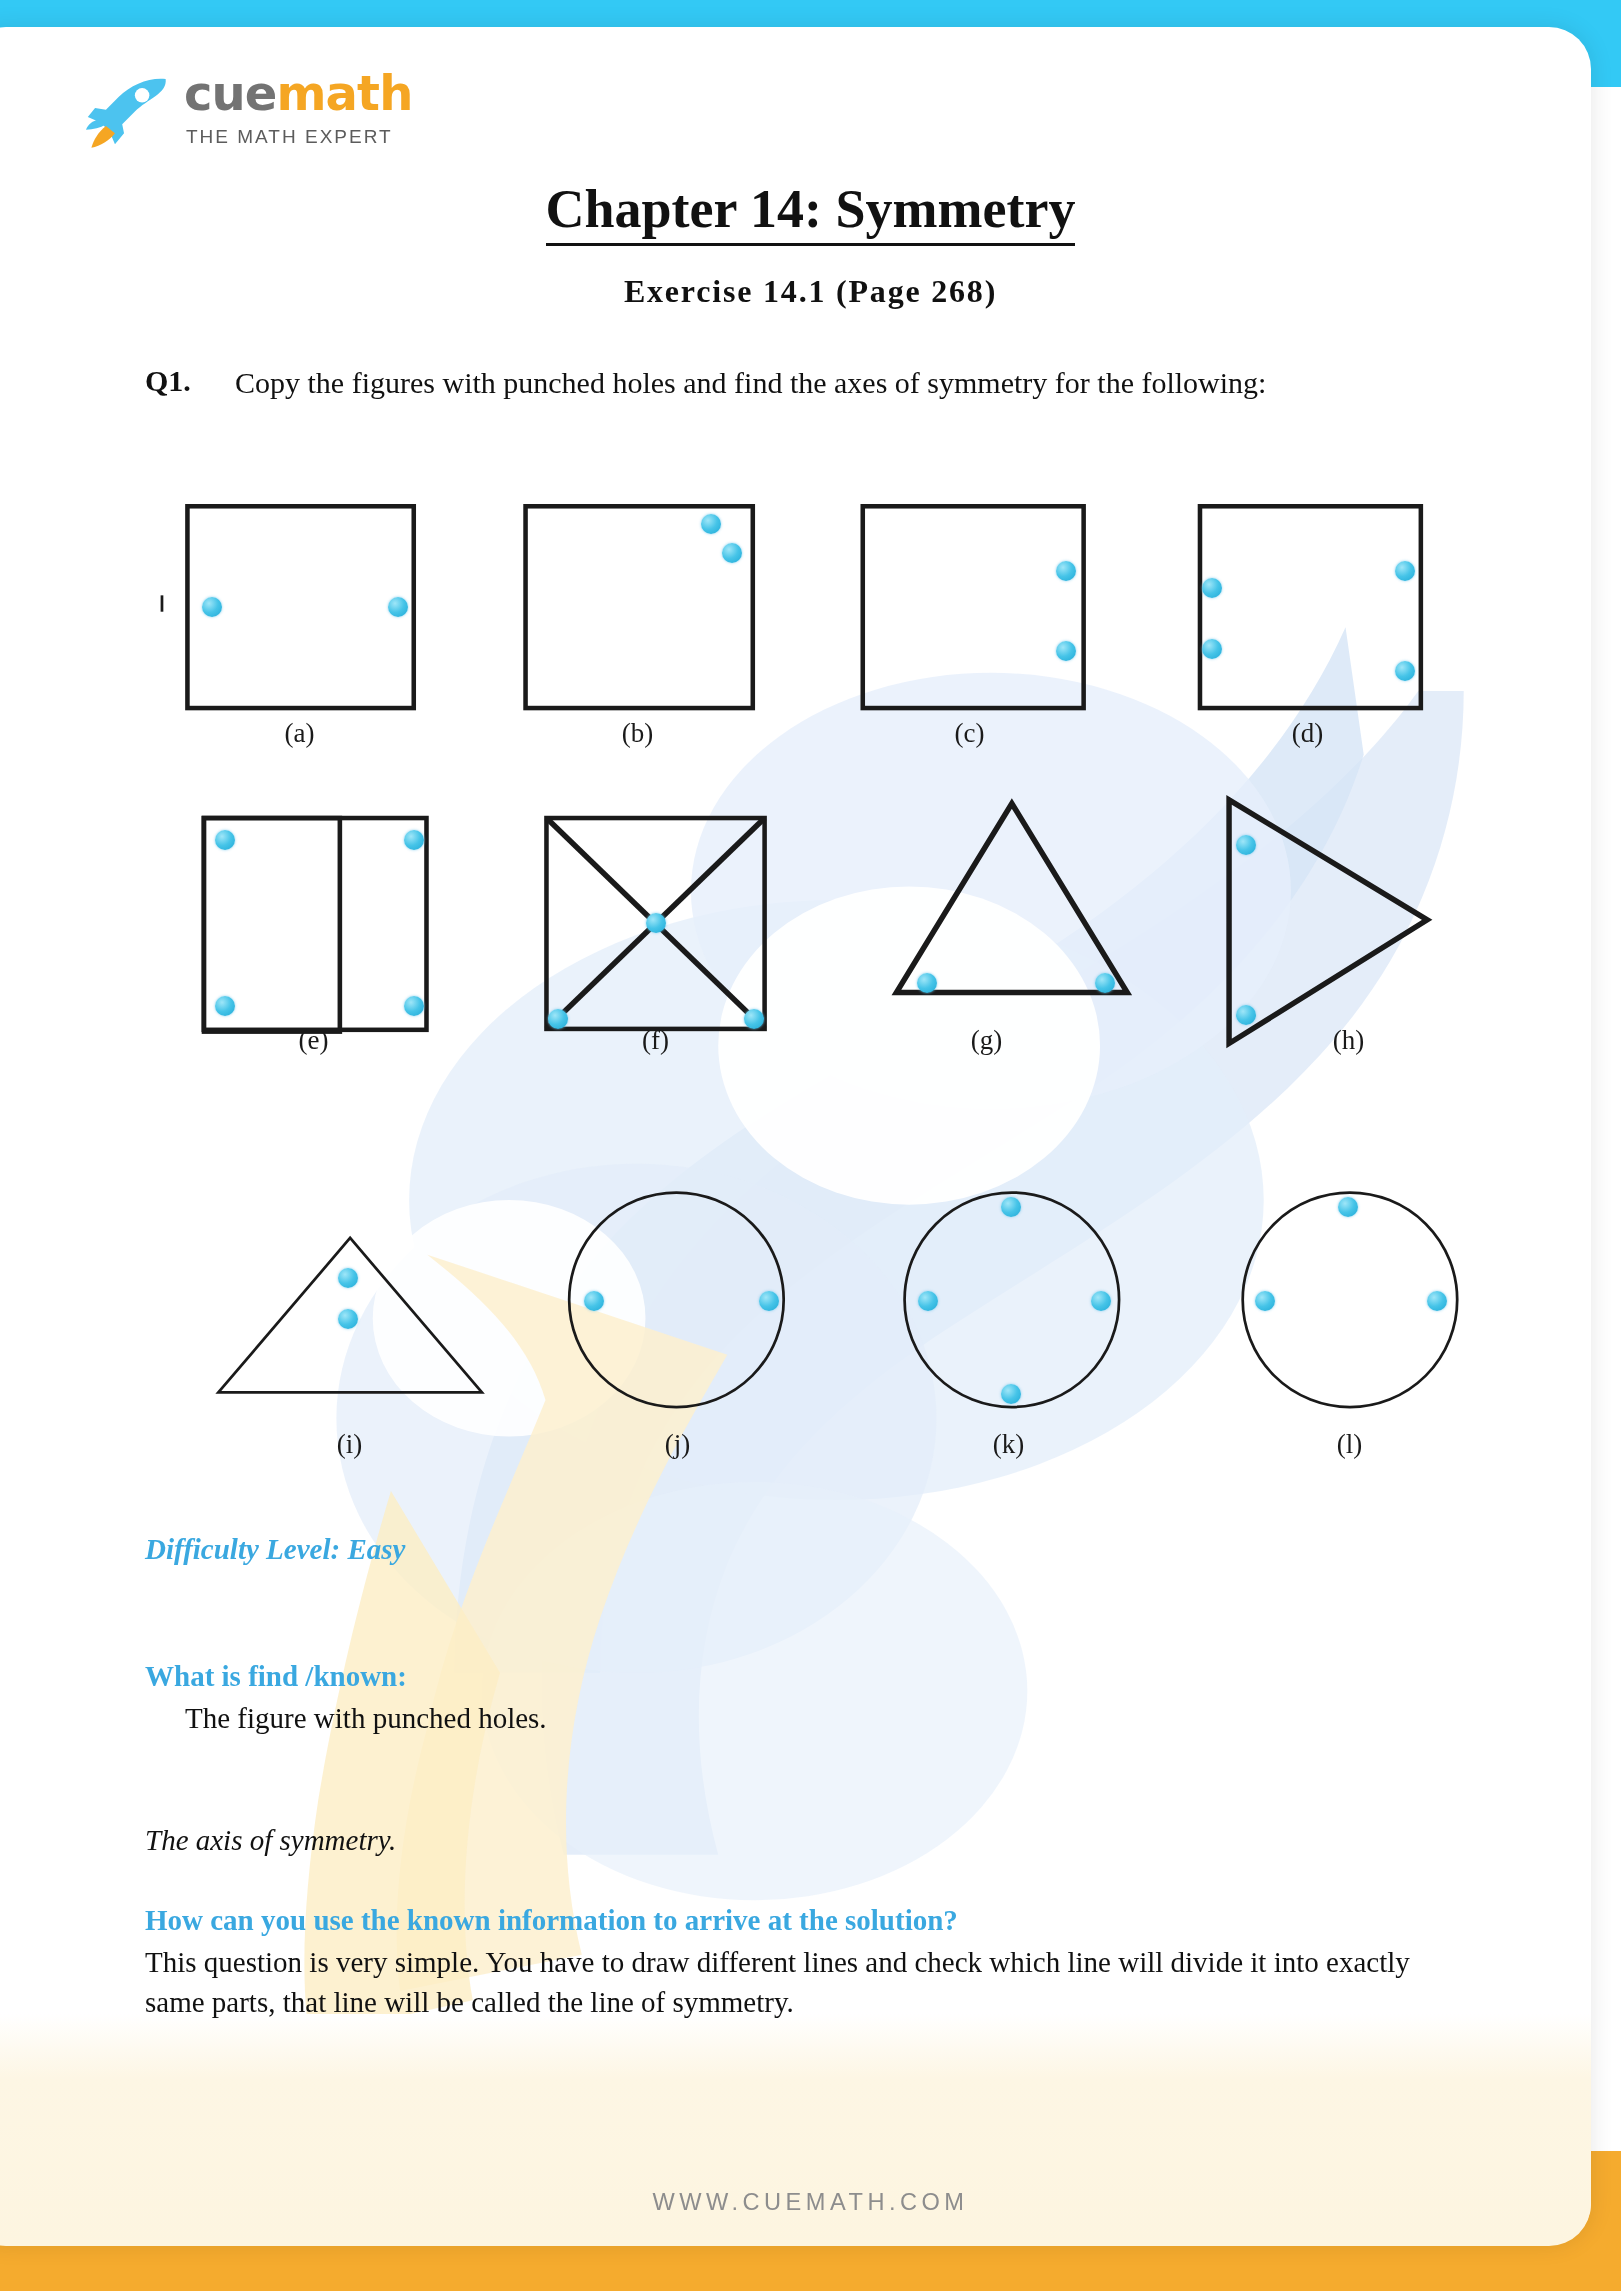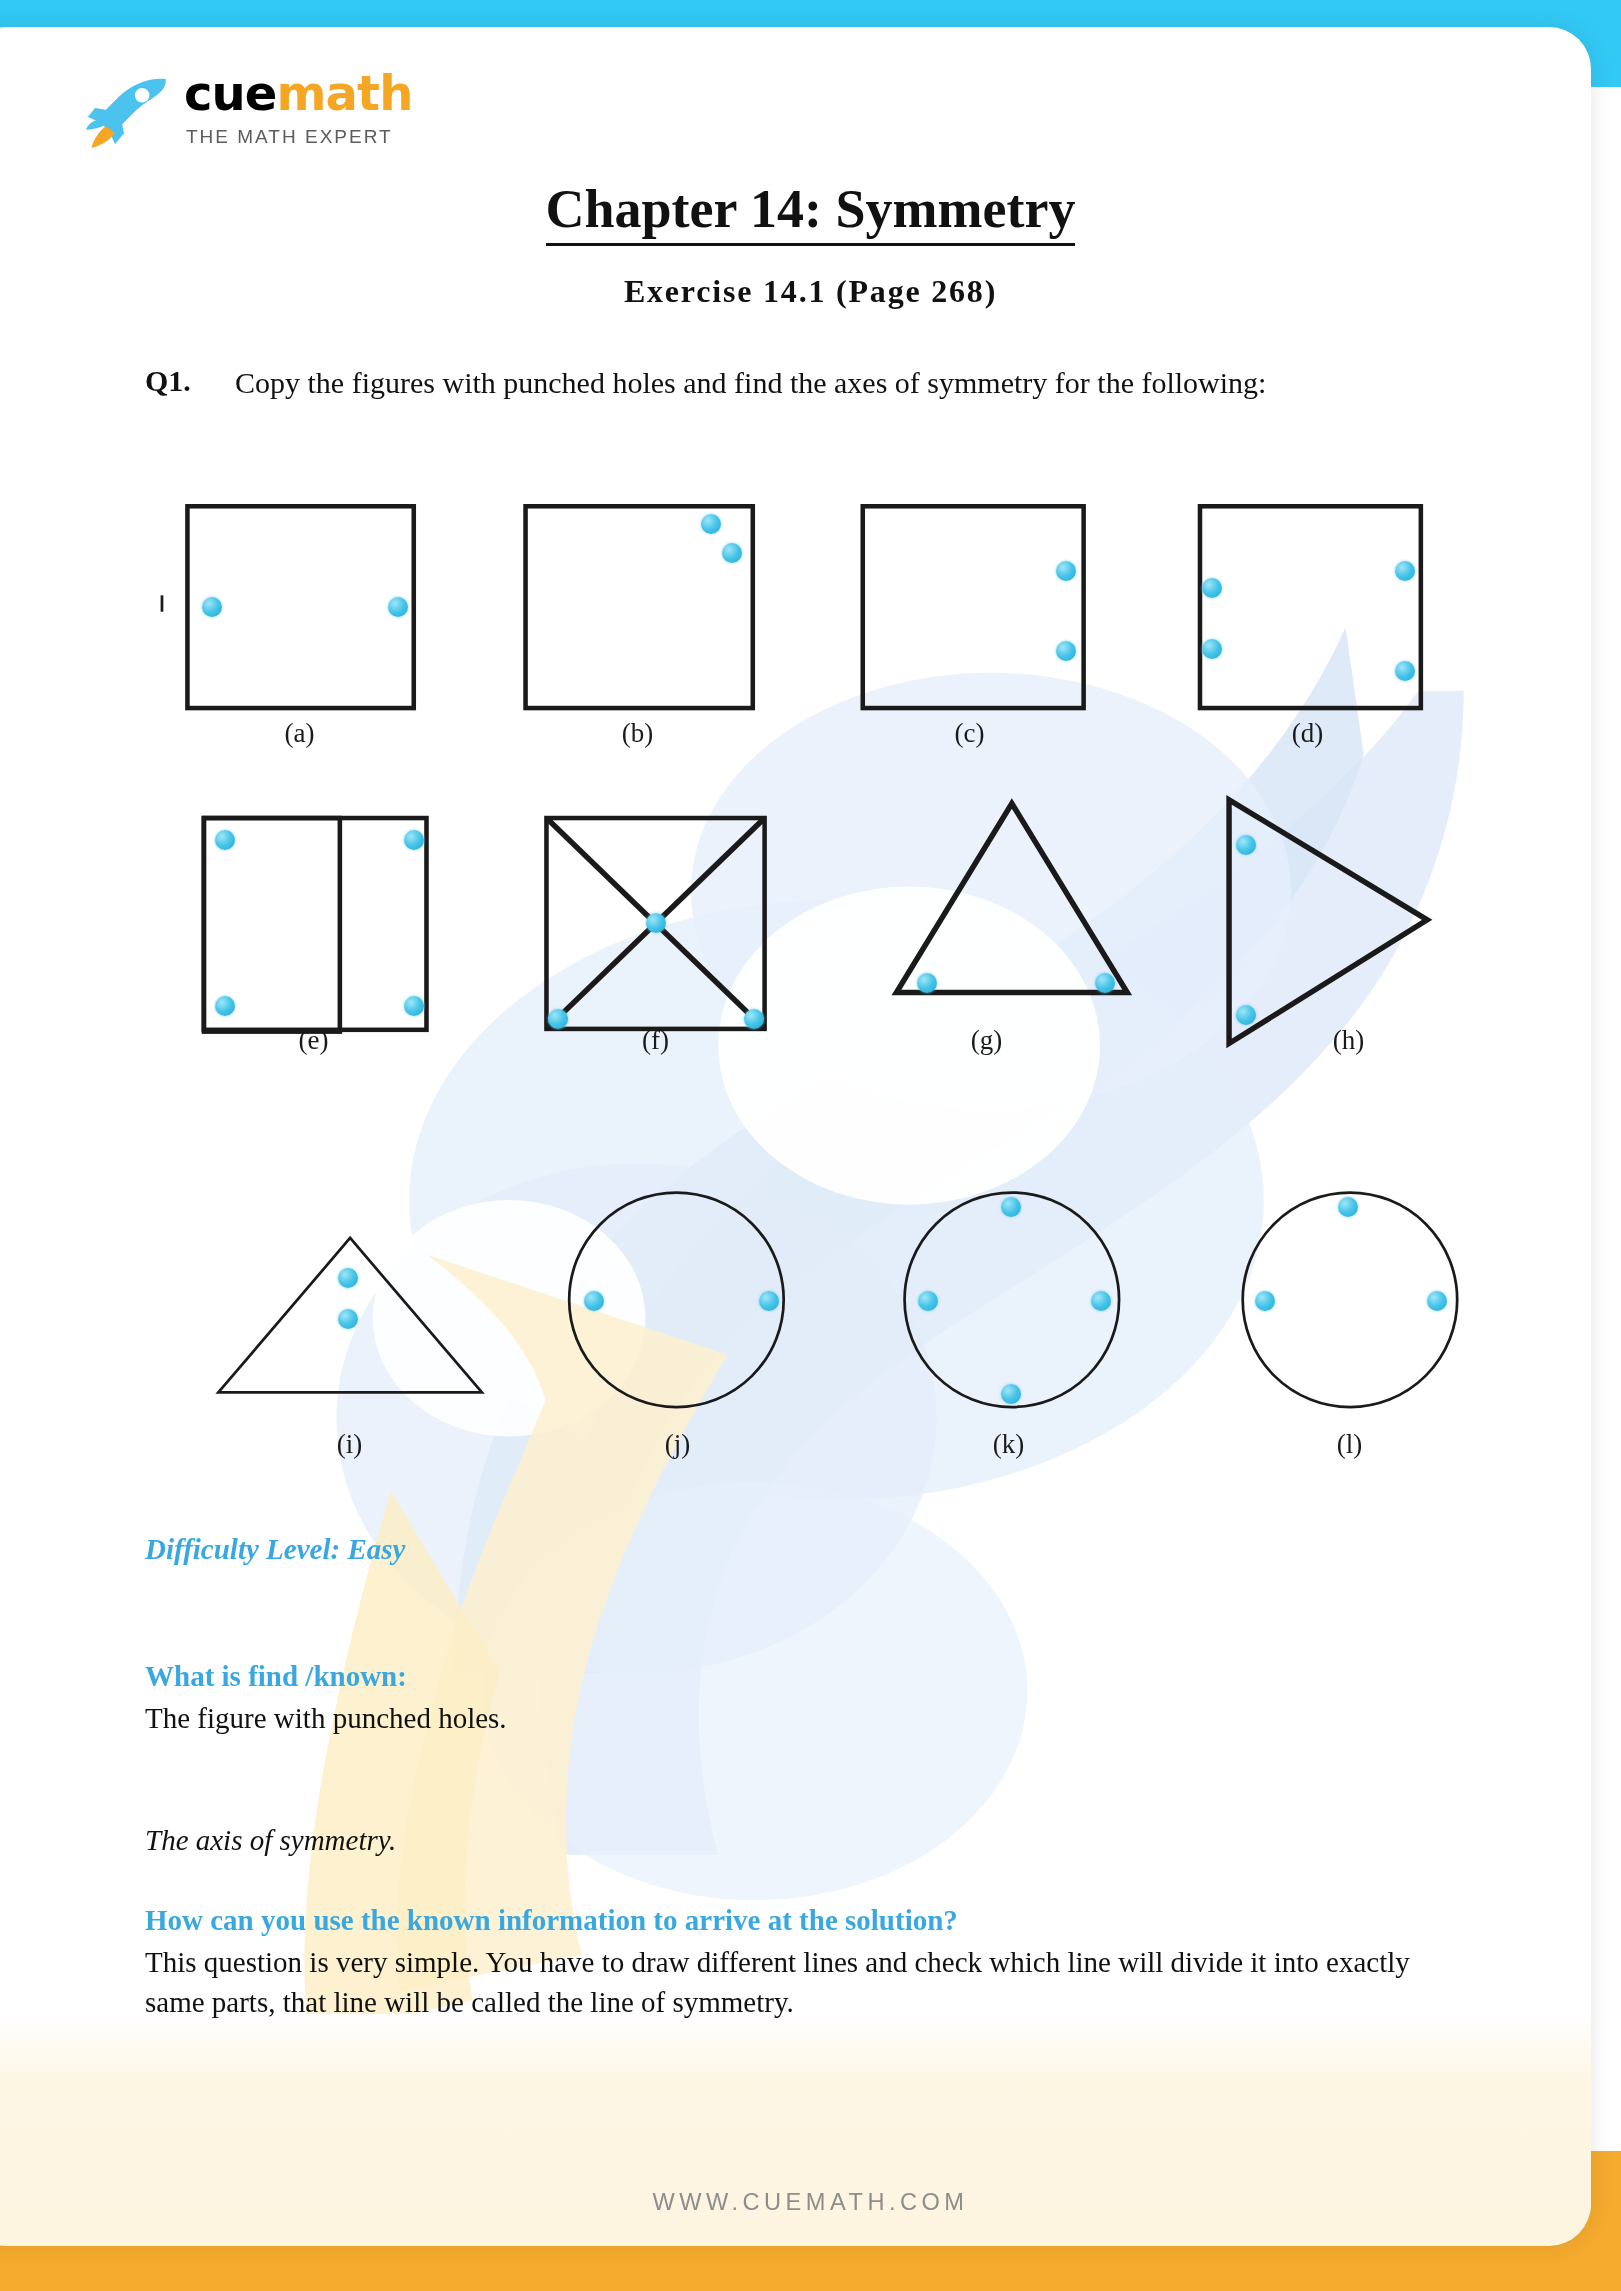--- a/index.html
+++ b/index.html
@@ -45,21 +45,21 @@
     position:absolute;left:0;top:0;width:1621px;height:2292px;
     pointer-events:none;
     opacity:1;
   }
 
   
   .logo{position:absolute;left:86px;top:71px;width:382px;height:82px;}
   .logo-rocket{position:absolute;left:0;top:5.5px;width:86px;height:71px;}
   .logo-word{position:absolute;left:98px;top:-1.8px;font-family:"DejaVu Sans", sans-serif;
              font-size:48px;font-weight:700;letter-spacing:-0.9px;line-height:1;}
-  .logo-cue{color:#000000;}
+  .logo-cue{color:#737373;}
   .logo-math{color:#f5a623;}
   .logo-tag{position:absolute;left:100px;top:55px;font-family:"Liberation Sans", sans-serif;
             font-size:19px;letter-spacing:2px;color:#5c5c5c;font-weight:400;}
 
   
   .chapter-title{
     position:absolute;left:0;top:178px;width:1621px;text-align:center;
     font-size:54px;font-weight:700;color:#111;
   }
   .chapter-title span{border-bottom:3.6px solid #111;padding-bottom:3.6px;}
@@ -235,21 +235,21 @@
   <div class="fig-cap" style="left:1276px;top:1025px;">(h)</div>
 
   <div class="fig-cap" style="left:277px;top:1429px;">(i)</div>
   <div class="fig-cap" style="left:605px;top:1429px;">(j)</div>
   <div class="fig-cap" style="left:936px;top:1429px;">(k)</div>
   <div class="fig-cap" style="left:1277px;top:1429px;">(l)</div>
 
   <div class="blk blk-h" style="top:1531px;font-style:italic;">Difficulty Level: Easy</div>
 
   <div class="blk blk-h" style="top:1658px;">What is find /known:</div>
-  <div class="blk blk-p" style="top:1698px;">The figure with punched holes.</div>
+  <div class="blk blk-p" style="top:1698px;margin-left:40px;">The figure with punched holes.</div>
 
   <div class="blk blk-p" style="top:1820px;font-style:italic;">The axis of symmetry.</div>
 
   <div class="blk blk-p" style="top:1942px;width:1282px;">This question is very simple. You have to draw different lines and check which line will divide it into exactly same parts, that line will be called the line of symmetry.</div>
   <div class="blk blk-h" style="top:1902px;">How can you use the known information to arrive at the solution?</div>
 
   <div class="footer-text">WWW.CUEMATH.COM</div>
 
 </div>
 

